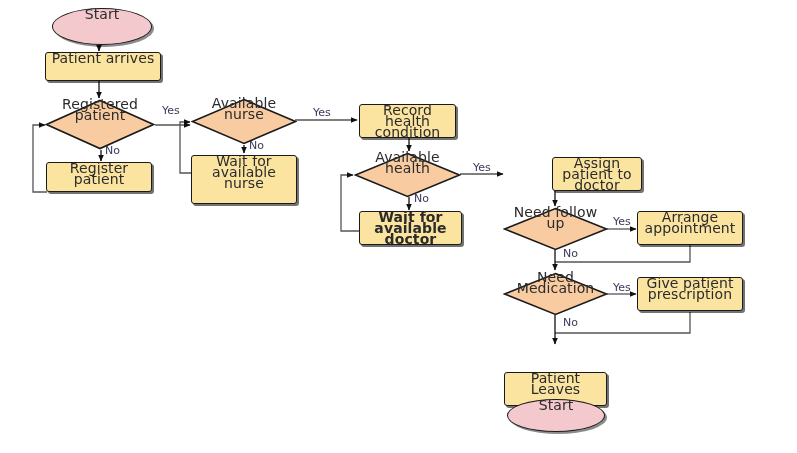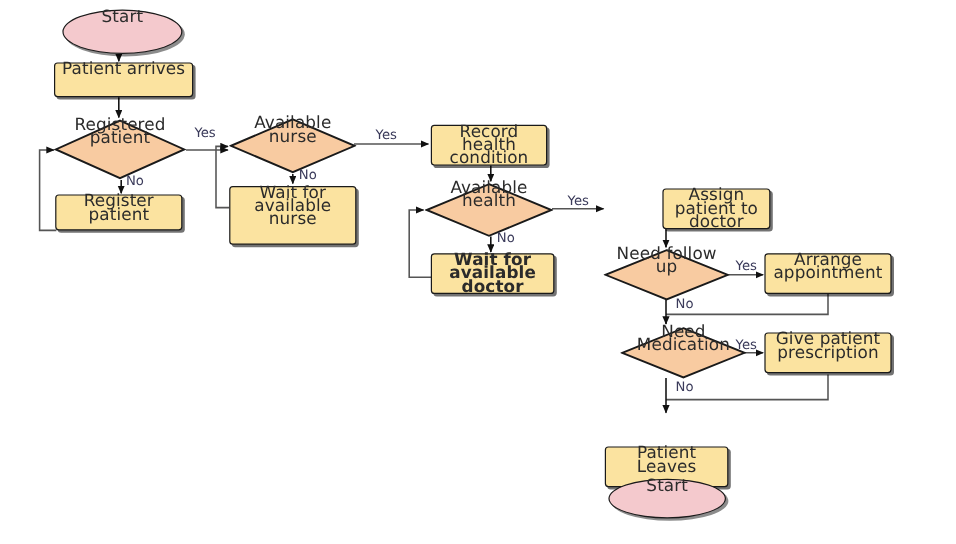--- a/index.html
+++ b/index.html
@@ -162,21 +162,21 @@
     <svg class="diamond-svg" viewBox="0 0 105 44" preserveAspectRatio="none">
       <polygon points="52.5,1.5 103.5,22 52.5,42.5 1.5,22" fill="#f8cba1" stroke="#1a1a1a" stroke-width="1.6"></polygon>
     </svg>
     <span class="lbl">Need follow up</span>
   </div>
 
   <div class="node proc" style="left:637px;top:211px;width:106px;height:34px;">
     <span class="lbl">Arrange appointment</span>
   </div>
 
-  <div class="node dec" style="left:517px;top:272px;width:105px;height:44px;">
+  <div class="node dec" style="left:503px;top:272px;width:105px;height:44px;">
     <svg class="diamond-svg" viewBox="0 0 105 44" preserveAspectRatio="none">
       <polygon points="52.5,1.5 103.5,22 52.5,42.5 1.5,22" fill="#f8cba1" stroke="#1a1a1a" stroke-width="1.6"></polygon>
     </svg>
     <span class="lbl">Need Medication</span>
   </div>
 
   <div class="node proc" style="left:637px;top:277px;width:106px;height:34px;">
     <span class="lbl">Give patient prescription</span>
   </div>
 

